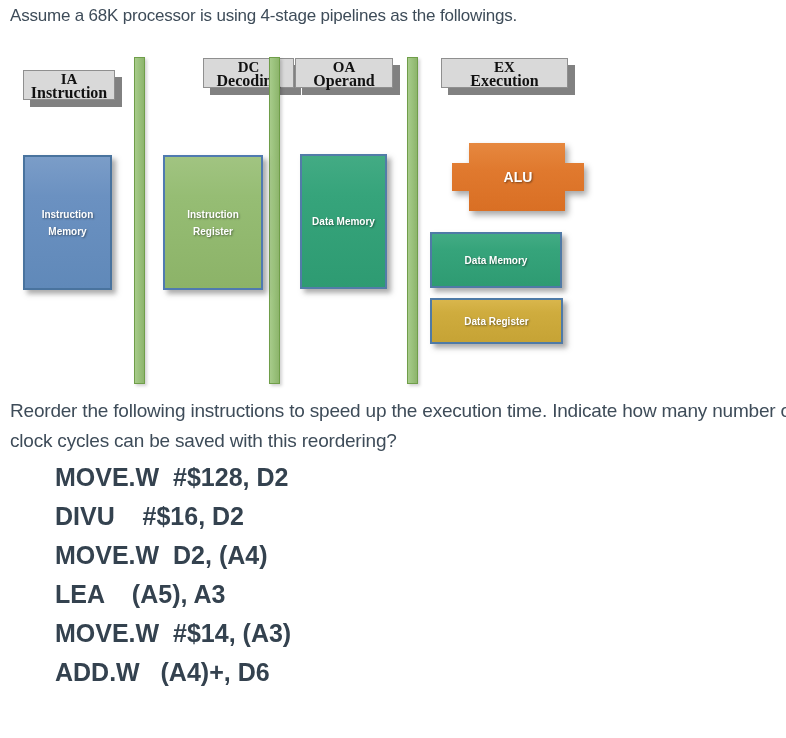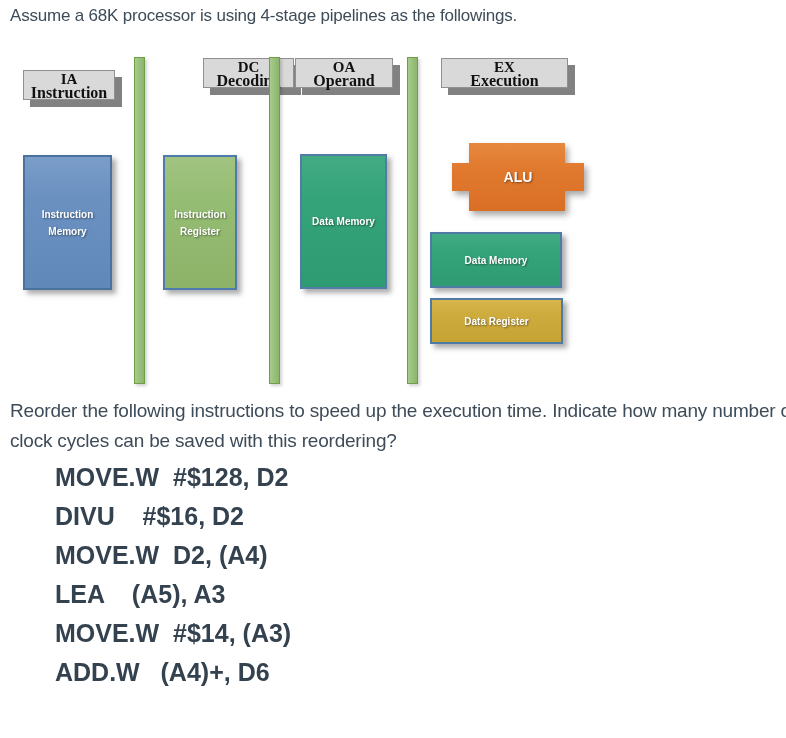--- a/index.html
+++ b/index.html
@@ -58,21 +58,21 @@
     box-shadow:4px 4px 5px rgba(90,90,90,0.5);
     box-sizing:border-box;
     padding:4px;
   }
   .blk-im{
     left:23px;top:155px;width:89px;height:135px;
     background:linear-gradient(180deg,#7b9dc8,#6b91c1 30%,#6089b9);
     border:2px solid #49739e;
   }
   .blk-ir{
-    left:163px;top:155px;width:74px;height:135px;
+    left:163px;top:155px;width:100px;height:135px;
     background:linear-gradient(180deg,#a1c481,#96bd74 30%,#8cb368);
     border:2px solid #4f7ab0;
   }
   .blk-dm-oa{
     left:300px;top:154px;width:87px;height:135px;
     background:linear-gradient(180deg,#43ab84,#36a47b 30%,#2e9b72);
     border:2px solid #527ca8;
   }
   .blk-dm-ex{
     left:430px;top:232px;width:132px;height:56px;

